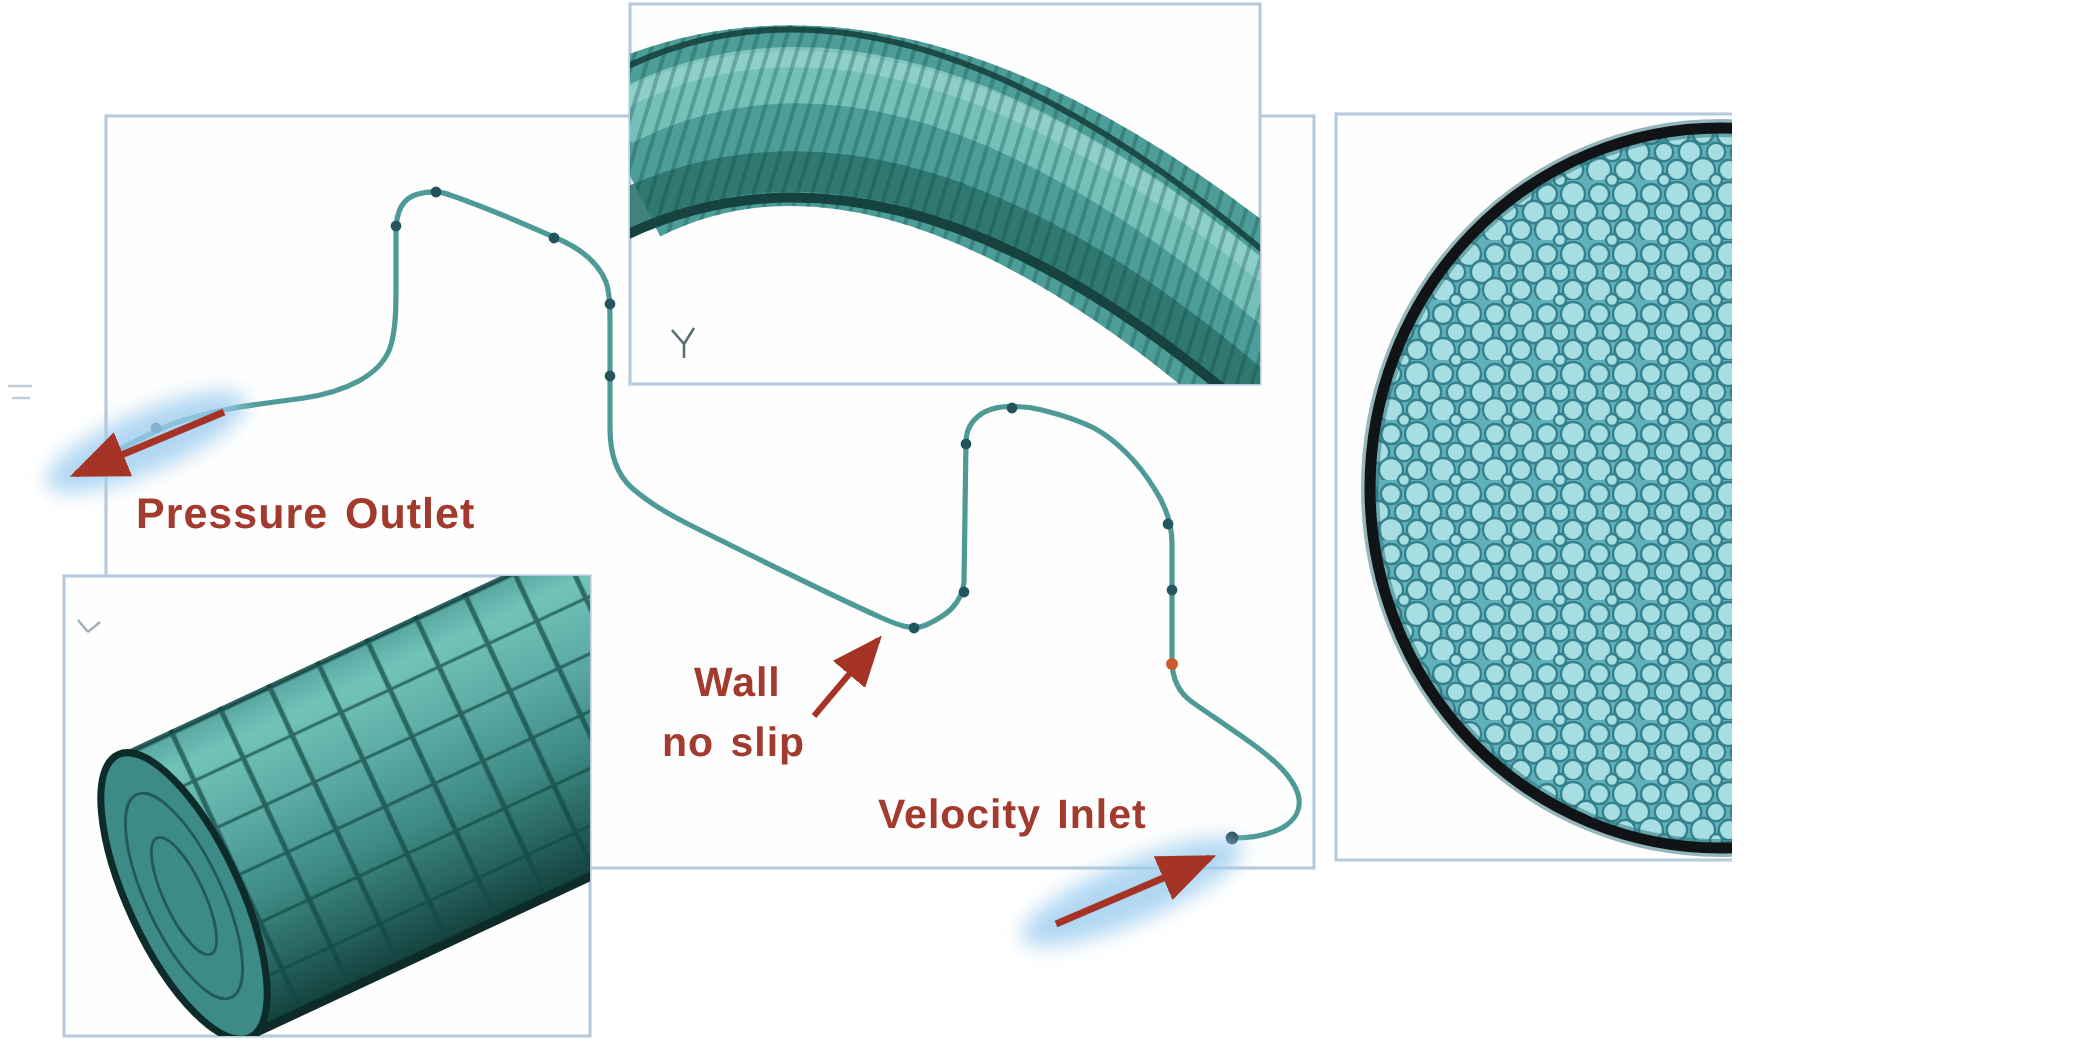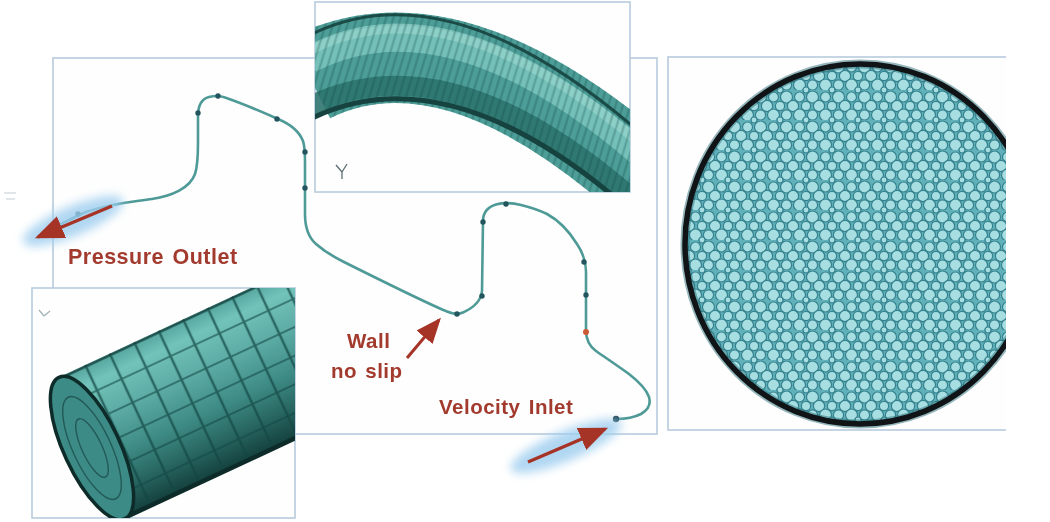--- a/index.html
+++ b/index.html
@@ -1,16 +1,16 @@
 <!DOCTYPE html>
 <html><head>
 <meta charset="utf-8">
 <style>
   html,body{margin:0;padding:0;background:#ffffff;}
-  .fig-wrap{position:relative;width:1006px;height:522px;background:#ffffff;overflow:hidden;
+  .fig-wrap{position:relative;width:866px;height:522px;background:#ffffff;overflow:hidden;
             font-family:"Liberation Sans",sans-serif;}
   svg{display:block;}
   text.anno{font-family:"Liberation Sans",sans-serif;font-weight:bold;fill:#a23a2d;
             letter-spacing:0.5px;word-spacing:2px;}
 </style>
 </head>
 <body>
 
 <div class="fig-wrap">
 <svg width="1050" height="522" viewBox="0 0 1050 522">

